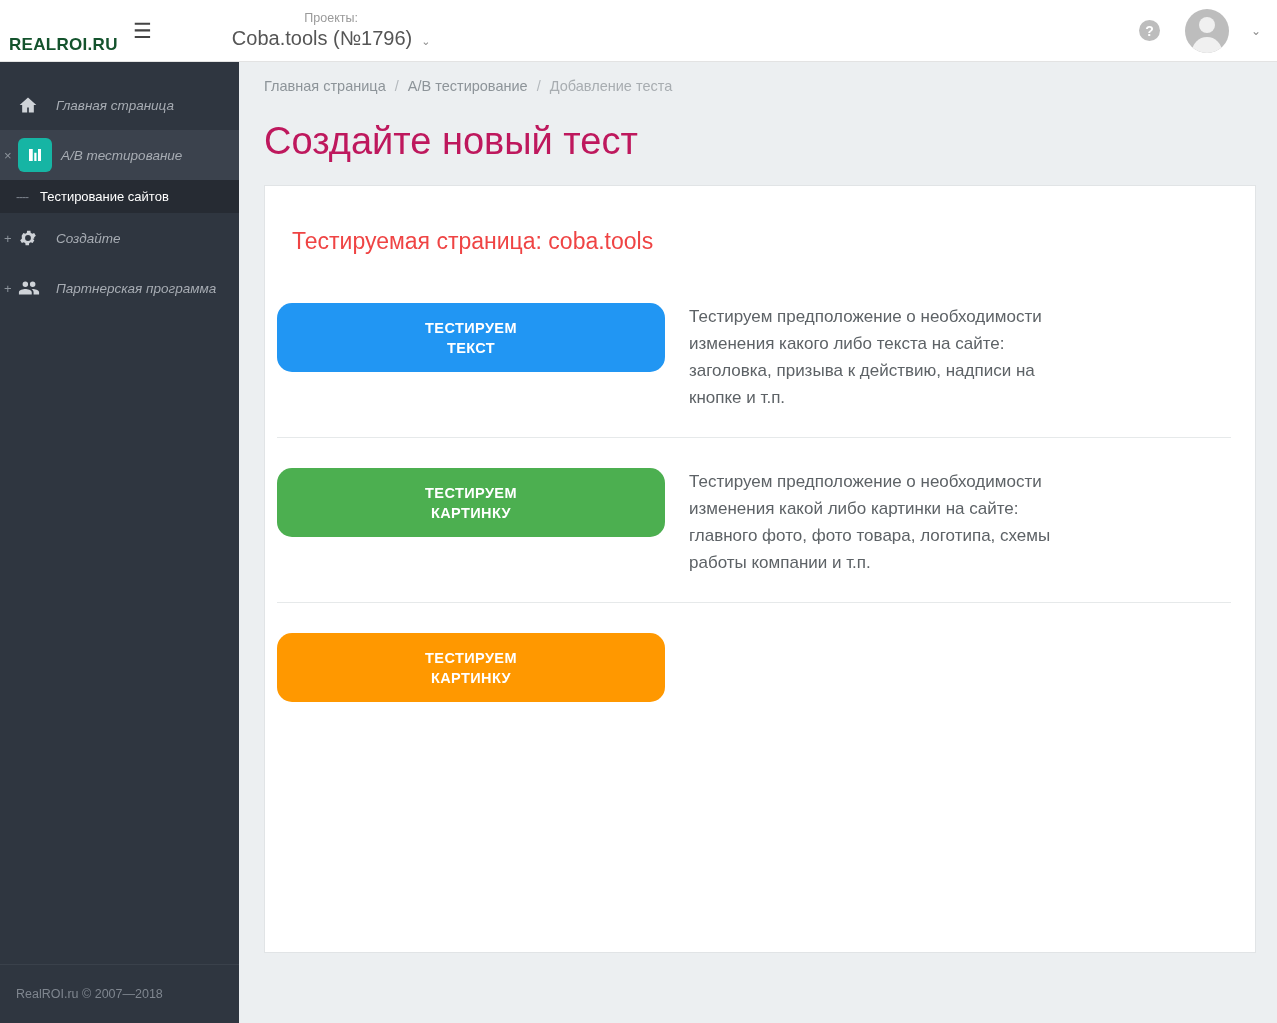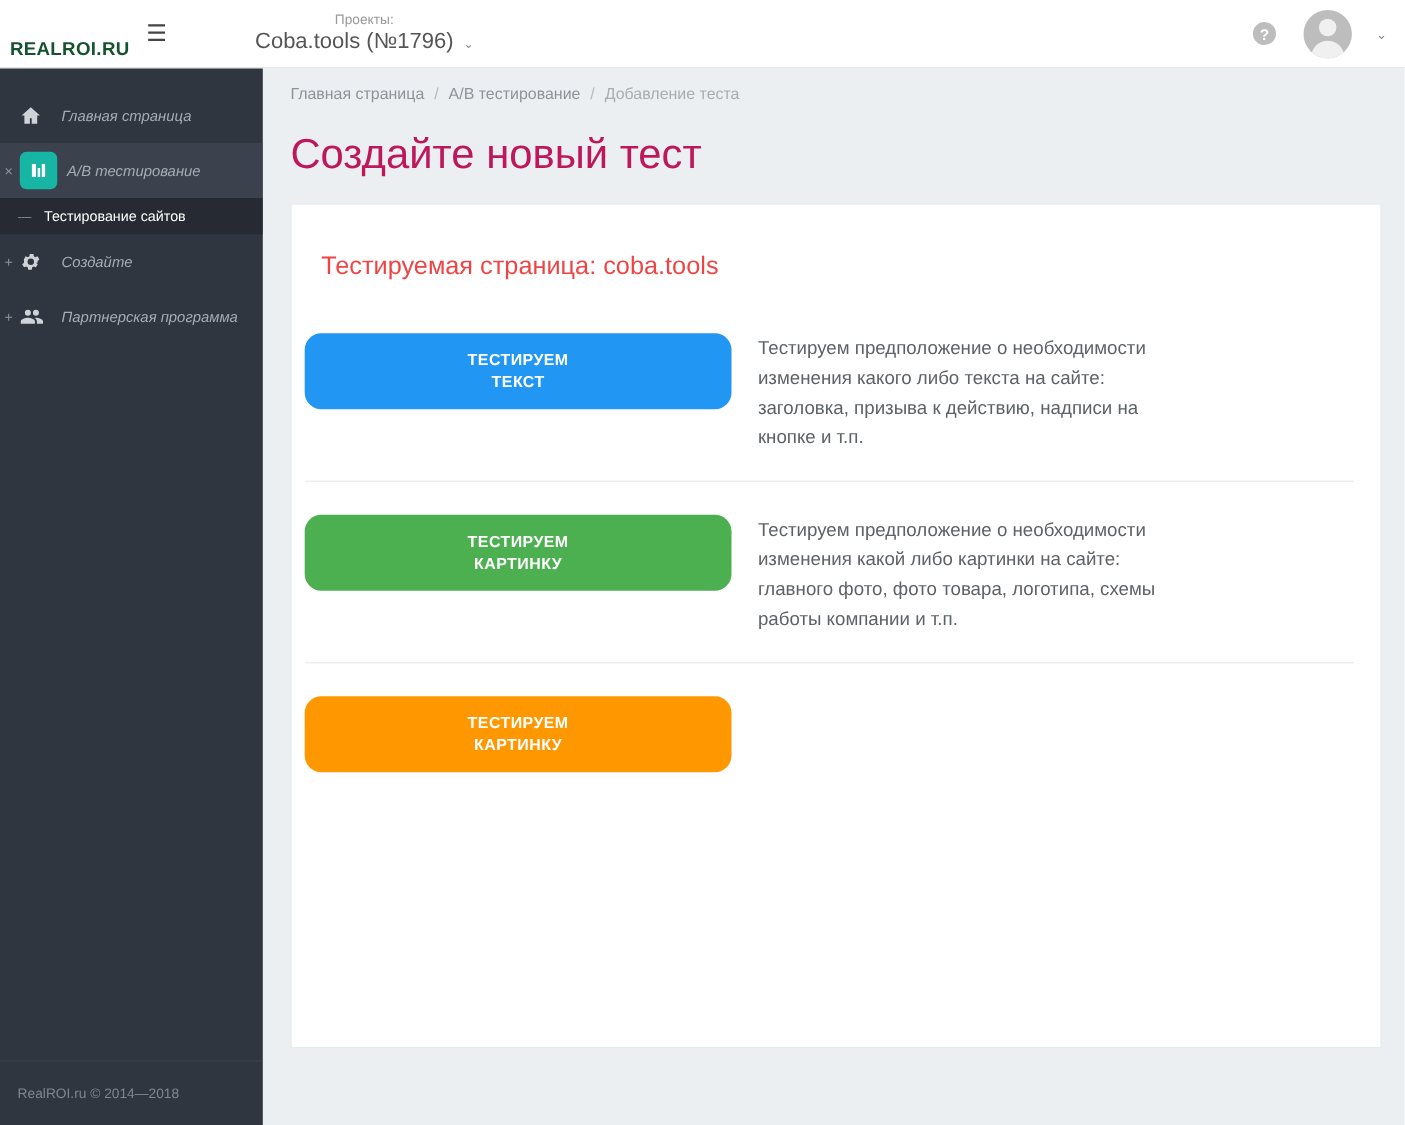--- a/index.html
+++ b/index.html
@@ -366,21 +366,21 @@
           <span class="expander">+</span>
           <span class="nav-ic">
             <svg width="22" height="22" viewBox="0 0 24 24" fill="currentColor">
                 <path d="M16 11a3 3 0 100-6 3 3 0 000 6zm-8 0a3 3 0 100-6 3 3 0 000 6zm0 2c-2.3 0-7 1.2-7 3.5V19h14v-2.5C15 14.2 10.3 13 8 13zm8 0c-.3 0-.7 0-1.1.1 1.2.9 2.1 2 2.1 3.4V19h6v-2.5c0-2.3-4.7-3.5-7-3.5z"></path>
               </svg>
           </span>
           <span>Партнерская программа</span>
         </div>
 
       </div>
-      <div class="sidebar-footer">RealROI.ru © 2014—2018</div>
+      <div class="sidebar-footer">RealROI.ru © 2007—2018</div>
     </div>
 
     <div class="content">
 
       <div class="breadcrumb">
         <a>Главная страница</a>
         <span class="sep">/</span>
         <a>A/B тестирование</a>
         <span class="sep">/</span>
         <span class="current">Добавление теста</span>

